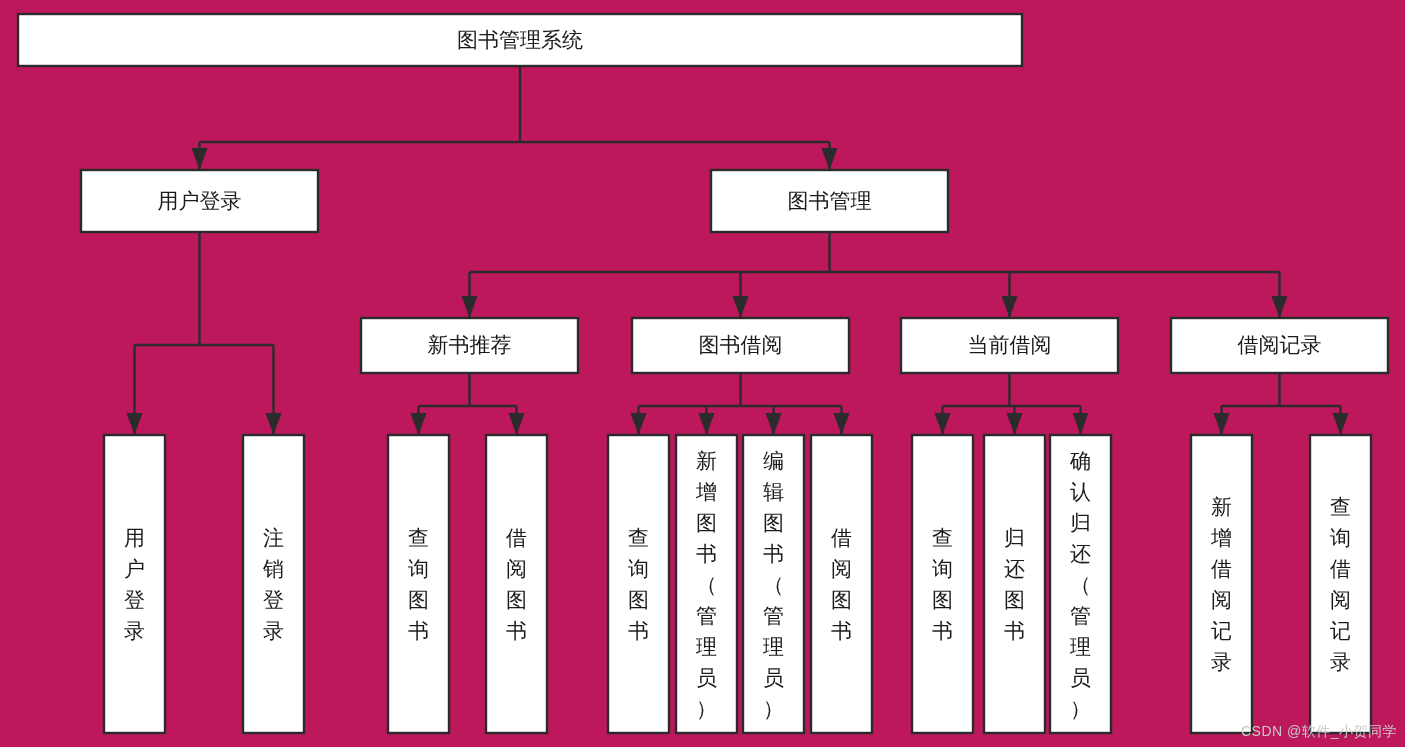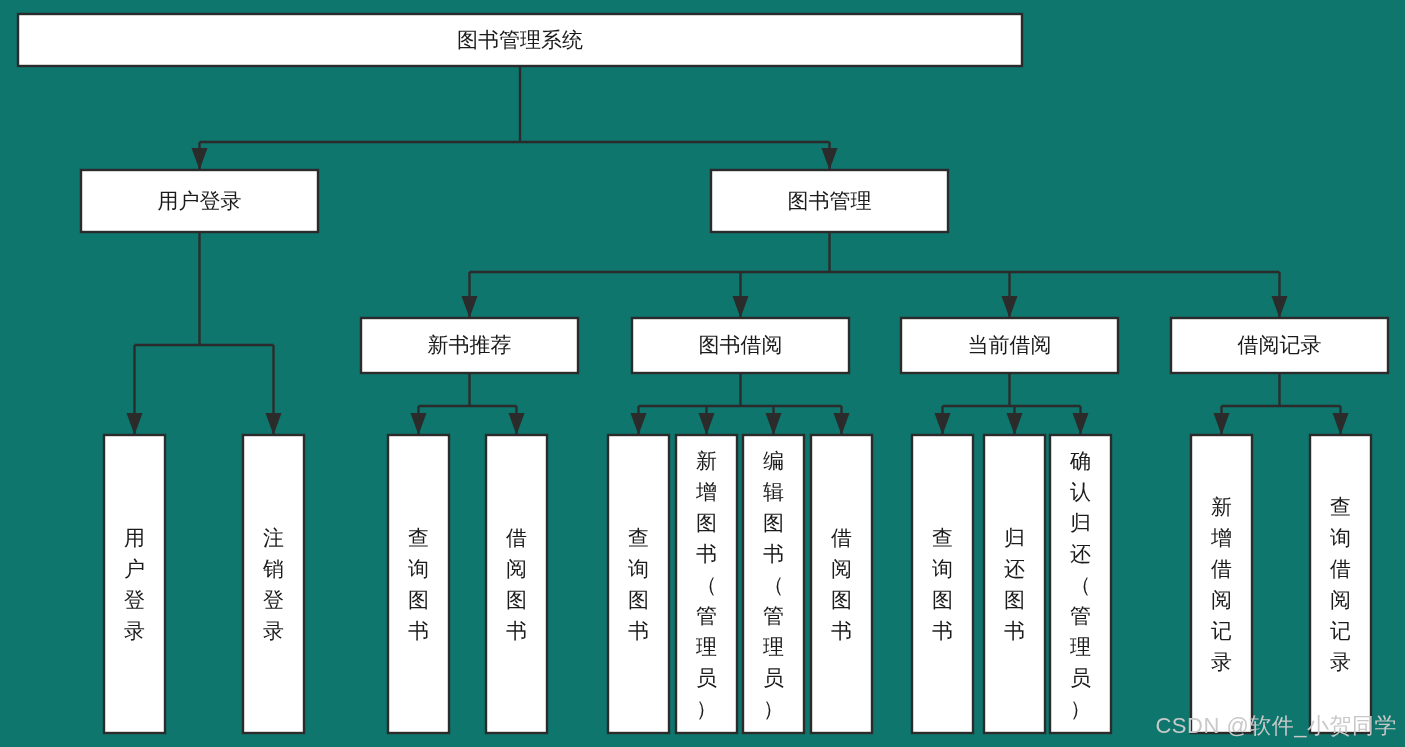--- a/index.html
+++ b/index.html
@@ -10,21 +10,21 @@
   body {
     width: 1405px;
     height: 747px;
     overflow: hidden;
     font-family: "Liberation Sans", "DejaVu Sans", sans-serif;
   }
   #diagram-root {
     position: relative;
     width: 1405px;
     height: 747px;
-    background: #0f766e;
+    background: #be185d;
   }
   svg#flow-svg {
     position: absolute;
     left: 0;
     top: 0;
     width: 1405px;
     height: 747px;
     display: block;
   }
   .node-box {
@@ -55,21 +55,21 @@
   }
   .arrow-head {
     fill: #2b2b2b;
     stroke: none;
   }
   .watermark {
     position: absolute;
     right: 8px;
     bottom: 6px;
     font-family: "Liberation Sans", "DejaVu Sans", sans-serif;
-    font-size: 22px;
+    font-size: 14px;
     color: #c9c9c9;
     white-space: nowrap;
     letter-spacing: 0.5px;
     pointer-events: none;
   }
 </style>
 </head>
 <body>
 
 <div id="diagram-root">

